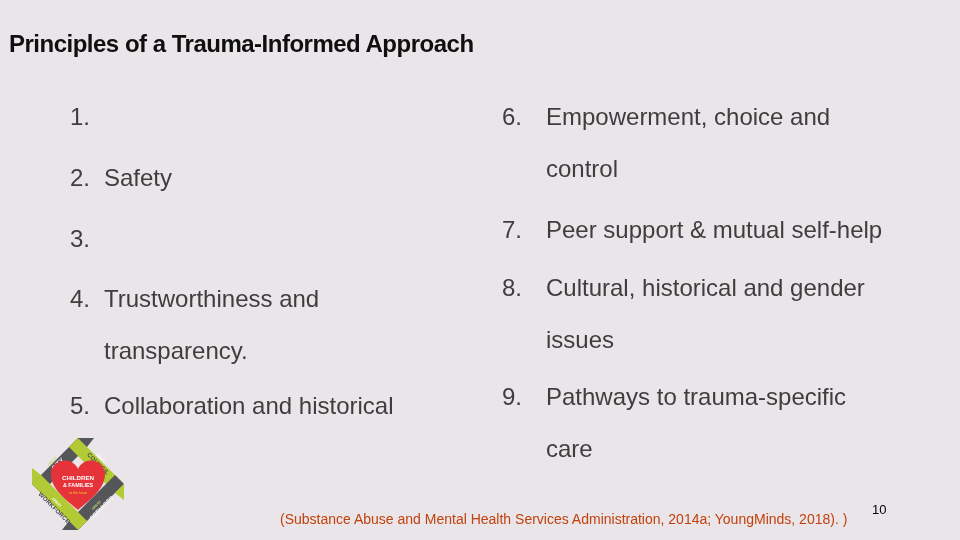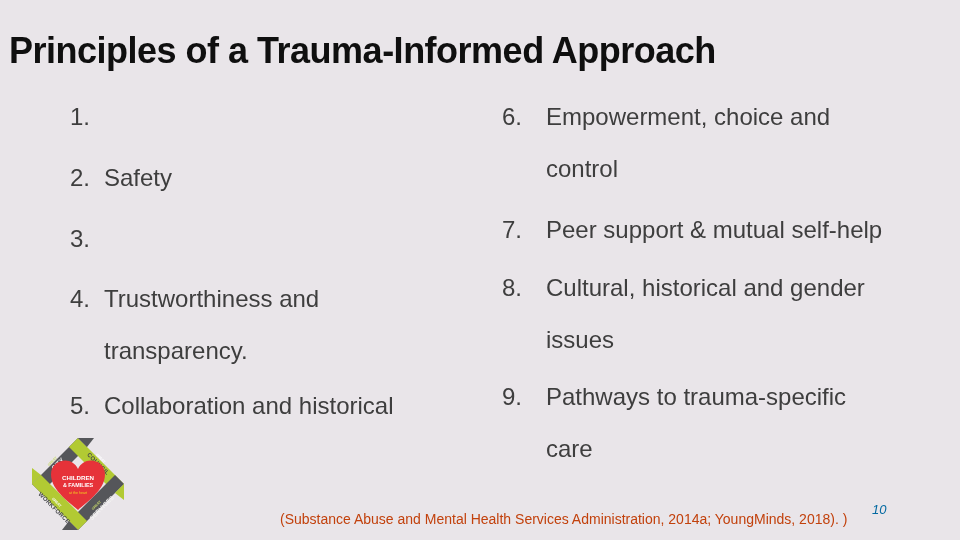--- a/index.html
+++ b/index.html
@@ -3,21 +3,21 @@
 <meta charset="utf-8">
 <style>
   html,body{margin:0;padding:0;}
   body{font-family:"Liberation Sans","DejaVu Sans",sans-serif;}
   .slide{
     position:relative;width:960px;height:540px;overflow:hidden;
     background:#e9e5e9;
   }
   .title{
     position:absolute;left:9px;top:30px;
-    font-size:36px;font-weight:bold;letter-spacing:-0.5px;
+    font-size:24px;font-weight:bold;letter-spacing:-0.5px;
     color:#0f0f0f;white-space:nowrap;
   }
   .item{
     position:absolute;display:flex;
     font-size:24px;line-height:52px;color:#3e3e3e;
   }
   .item .num{flex:0 0 auto;}
   .item.left-col .num{width:34px;}
   .item.right-col .num{width:44px;}
   .item .txt{white-space:pre-line;}
@@ -31,21 +31,21 @@
   .i6{left:502px;top:91px;}
   .i7{left:502px;top:204px;}
   .i8{left:502px;top:262px;}
   .i9{left:502px;top:371px;}
   .citation{
     position:absolute;left:280px;top:511px;
     font-size:14px;color:#c2410c;white-space:nowrap;
   }
   .page-number{
     position:absolute;left:872px;top:502px;
-    font-size:13px;color:#0369a1;font-style:italic;
+    font-size:13px;color:#000000;
   }
   .logo{position:absolute;left:28px;top:432px;width:100px;height:104px;}
   .logo svg{display:block;width:100%;height:100%;}
   .rb-prefix{font-size:3.4px;font-weight:bold;}
   .rb-label{font-size:6px;font-weight:bold;letter-spacing:0.2px;}
   .fill-light-prefix{fill:#c6d96a;}
   .fill-light-label{fill:#f4f4f2;}
   .fill-dark-prefix{fill:#ffffff;}
   .fill-dark-label{fill:#45464a;}
   .heart-line1{font-size:6.2px;font-weight:bold;fill:#ffffff;}

